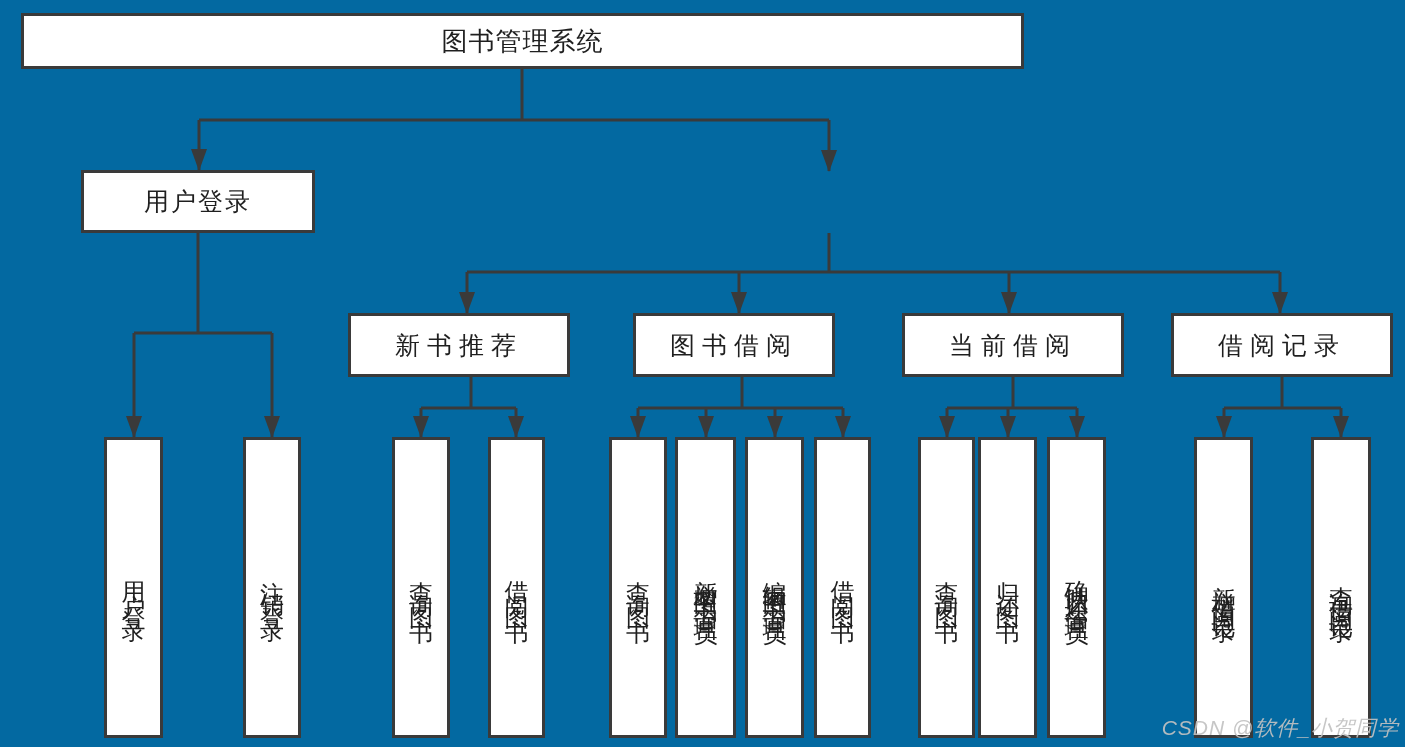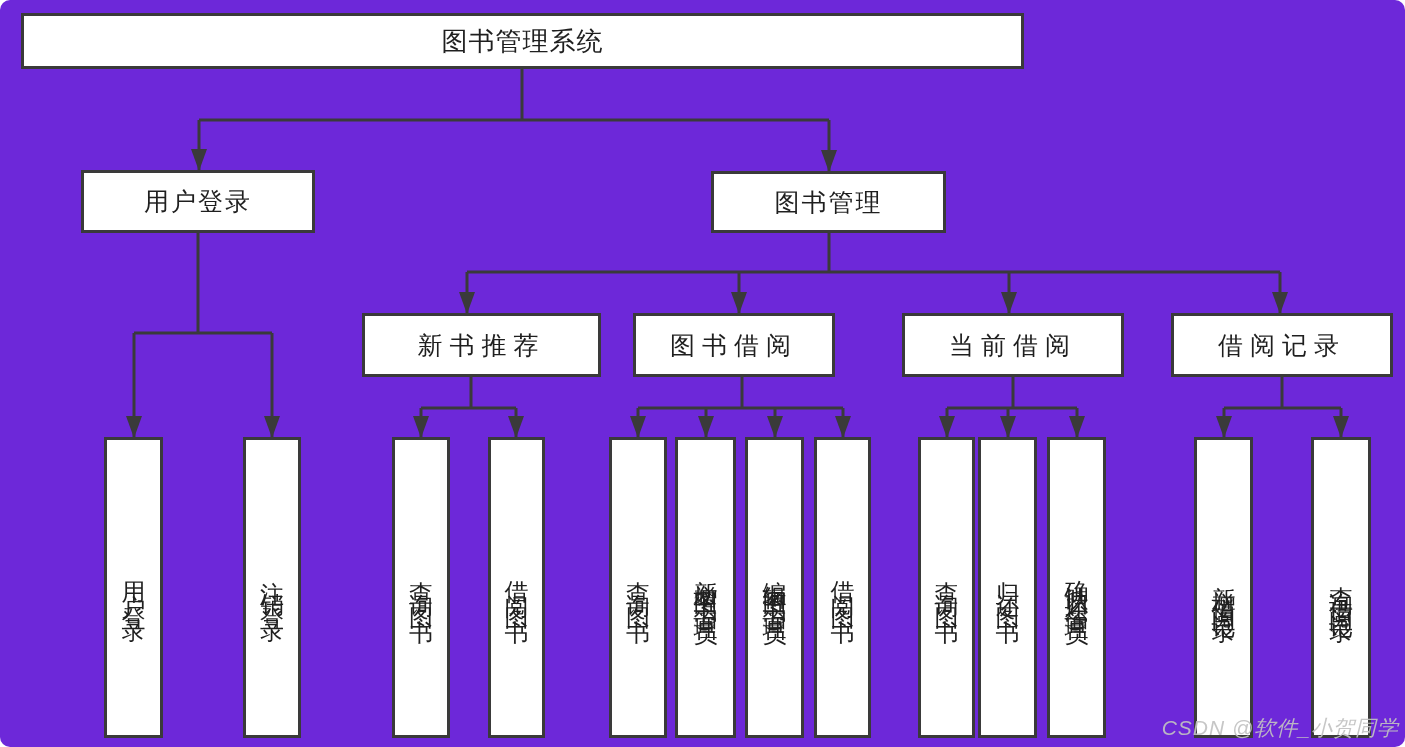--- a/index.html
+++ b/index.html
@@ -4,22 +4,21 @@
 <style>
   * { margin: 0; padding: 0; box-sizing: border-box; }
   html, body { background: #ffffff; }
   body {
     font-family: "Liberation Sans", "DejaVu Sans", sans-serif;
     width: 1405px; height: 747px; overflow: hidden;
   }
   .canvas {
     position: relative;
     width: 1405px; height: 747px;
-    background: #6d28d9;
-    border-radius: 10px;
+    background: #0369a1;
   }
   .connectors {
     position: absolute; left: 0; top: 0;
     width: 1405px; height: 747px;
     z-index: 1; pointer-events: none;
   }
   .node {
     position: absolute;
     background: #ffffff;
     border: 3px solid #3a3a3a;
@@ -93,25 +92,22 @@
     </g>
   </svg>
 
   <div class="node h-root" style="left:21px;top:13px;width:1003px;height:56px">
     <span>图书管理系统</span>
   </div>
 
   <div class="node h-l2" style="left:81px;top:170px;width:234px;height:63px">
     <span>用户登录</span>
   </div>
-  <div class="node h-l2" style="left:711px;top:171px;width:235px;height:62px">
-    <span>图书管理</span>
-  </div>
 
-  <div class="node h-l3" style="left:362px;top:313px;width:239px;height:64px">
+  <div class="node h-l3" style="left:348px;top:313px;width:222px;height:64px">
     <span>新书推荐</span>
   </div>
   <div class="node h-l3" style="left:633px;top:313px;width:202px;height:64px">
     <span>图书借阅</span>
   </div>
   <div class="node h-l3" style="left:902px;top:313px;width:222px;height:64px">
     <span>当前借阅</span>
   </div>
   <div class="node h-l3" style="left:1171px;top:313px;width:222px;height:64px">
     <span>借阅记录</span>

